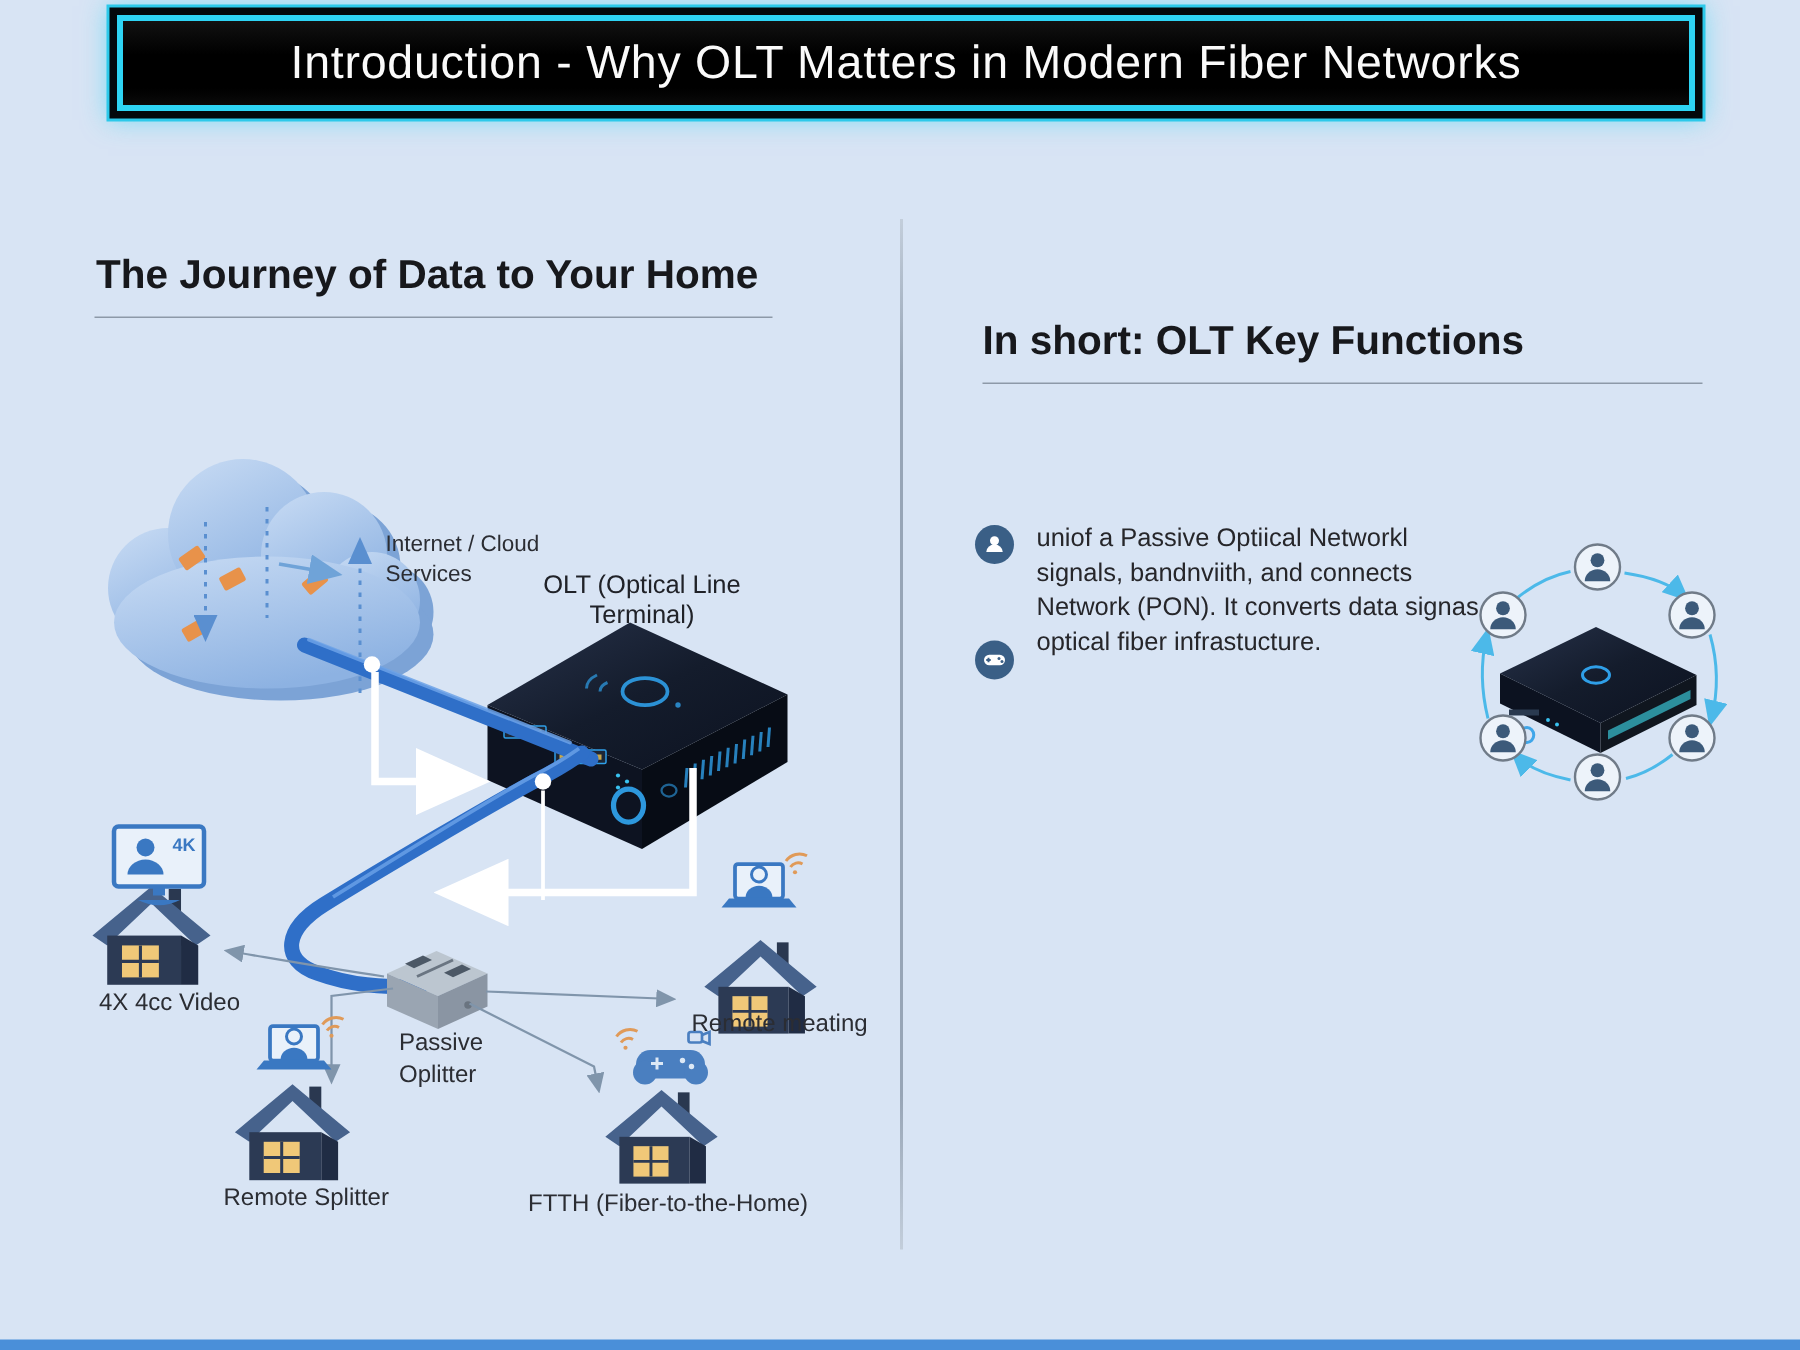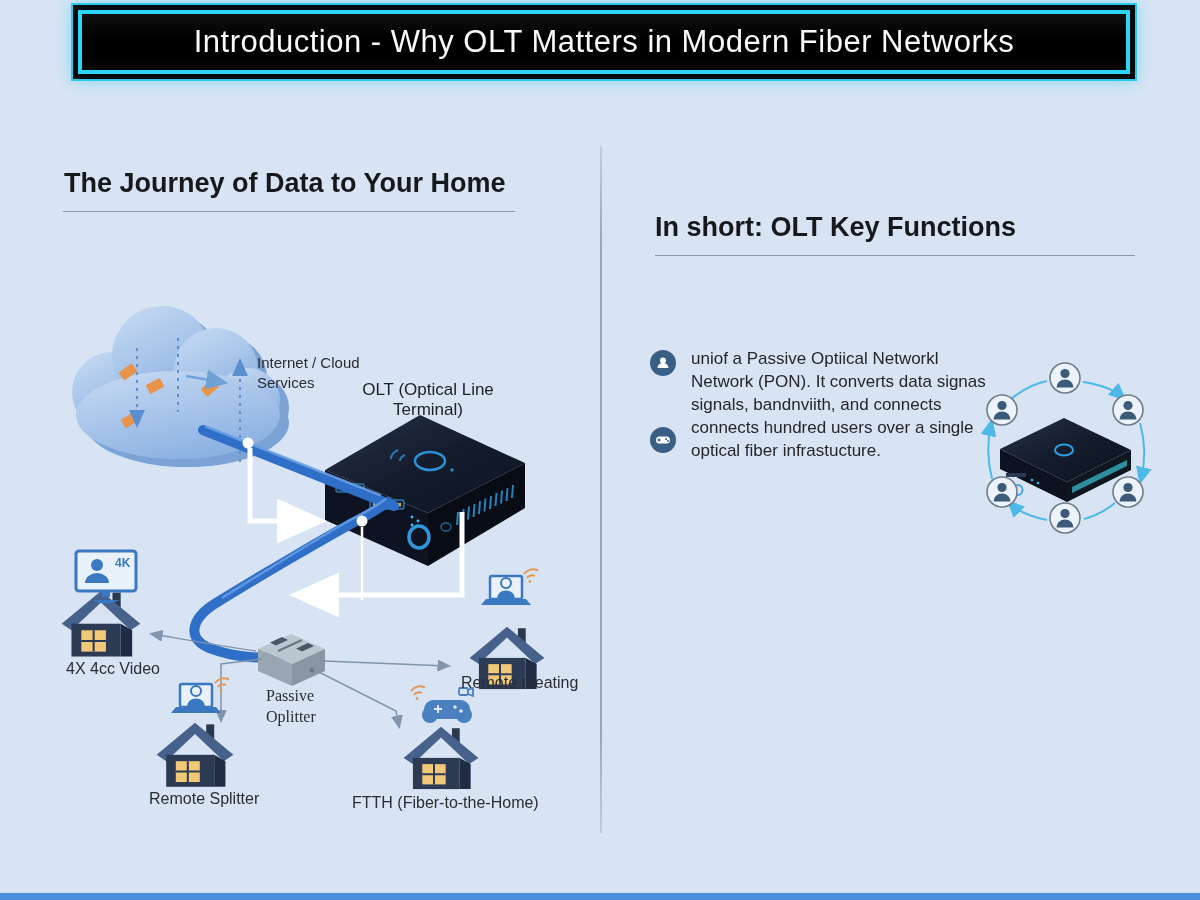--- a/index.html
+++ b/index.html
@@ -25,21 +25,21 @@
   .h-right{position:absolute;left:655px;top:212px;font-size:27px;font-weight:600;color:#17181c;z-index:4;}
   .rule{position:absolute;height:1px;background:#8d99a8;z-index:4;}
   .rule-left{left:63px;top:211px;width:452px;}
   .rule-right{left:655px;top:255px;width:480px;}
   .divider{position:absolute;left:600px;top:146px;width:2px;height:687px;z-index:3;
     background:linear-gradient(#c3cedb, #97a5b6 15%, #97a5b6 85%, #c3cedb);}
   
   .lbl{position:absolute;color:#2b2d33;font-size:16px;line-height:20px;z-index:4;}
   .lbl-cloud{left:222px;top:353px;width:104px;font-size:15px;margin-left:35px;}
   .lbl-olt{left:328px;top:380px;width:200px;text-align:center;font-size:17px;font-weight:500;color:#202228;}
-  .lbl-splitter{left:266px;top:685px;width:90px;line-height:21px;font-family:Liberation Serif, serif;}
+  .lbl-splitter{left:266px;top:685px;width:90px;line-height:21px;}
   .lbl-video{left:66px;top:659px;}
   .lbl-rsplit{left:149px;top:789px;}
   .lbl-ftth{left:352px;top:793px;}
   .lbl-rmeet{left:461px;top:673px;}
   
   .para{position:absolute;left:691px;top:347px;width:305px;font-size:17px;line-height:23px;color:#26262a;z-index:4;}
   .bullet{position:absolute;width:26px;height:26px;border-radius:50%;background:#3a5f86;z-index:4;
     display:flex;align-items:center;justify-content:center;}
   .b1{left:650px;top:350px;}
   .b2{left:650px;top:427px;}
@@ -281,19 +281,18 @@
 <div class="bullet b2">
   <svg width="18" height="18" viewBox="0 0 18 18">
     <rect x="2" y="5.5" width="14" height="7" rx="3.5" fill="#ffffff"></rect>
     <path d="M5,7.5 v3 M3.5,9 h3" stroke="#3a5f86" stroke-width="1.3"></path>
     <circle cx="12" cy="8" r="1" fill="#3a5f86"></circle>
     <circle cx="14" cy="10" r="1" fill="#3a5f86"></circle>
   </svg>
 </div>
 <div class="para">
   <div>uniof a Passive Optiical Networkl</div>
+  <div>signals, bandnviith, and connects</div>
   <div>Network (PON). It converts data signas</div>
-  <div>signals, bandnviith, and connects</div>
-  <div>connects hundred users over a single</div>
   <div>optical fiber infrastucture.</div>
 </div>
 
 <div class="bottom-strip"></div>
 
 </body></html>

